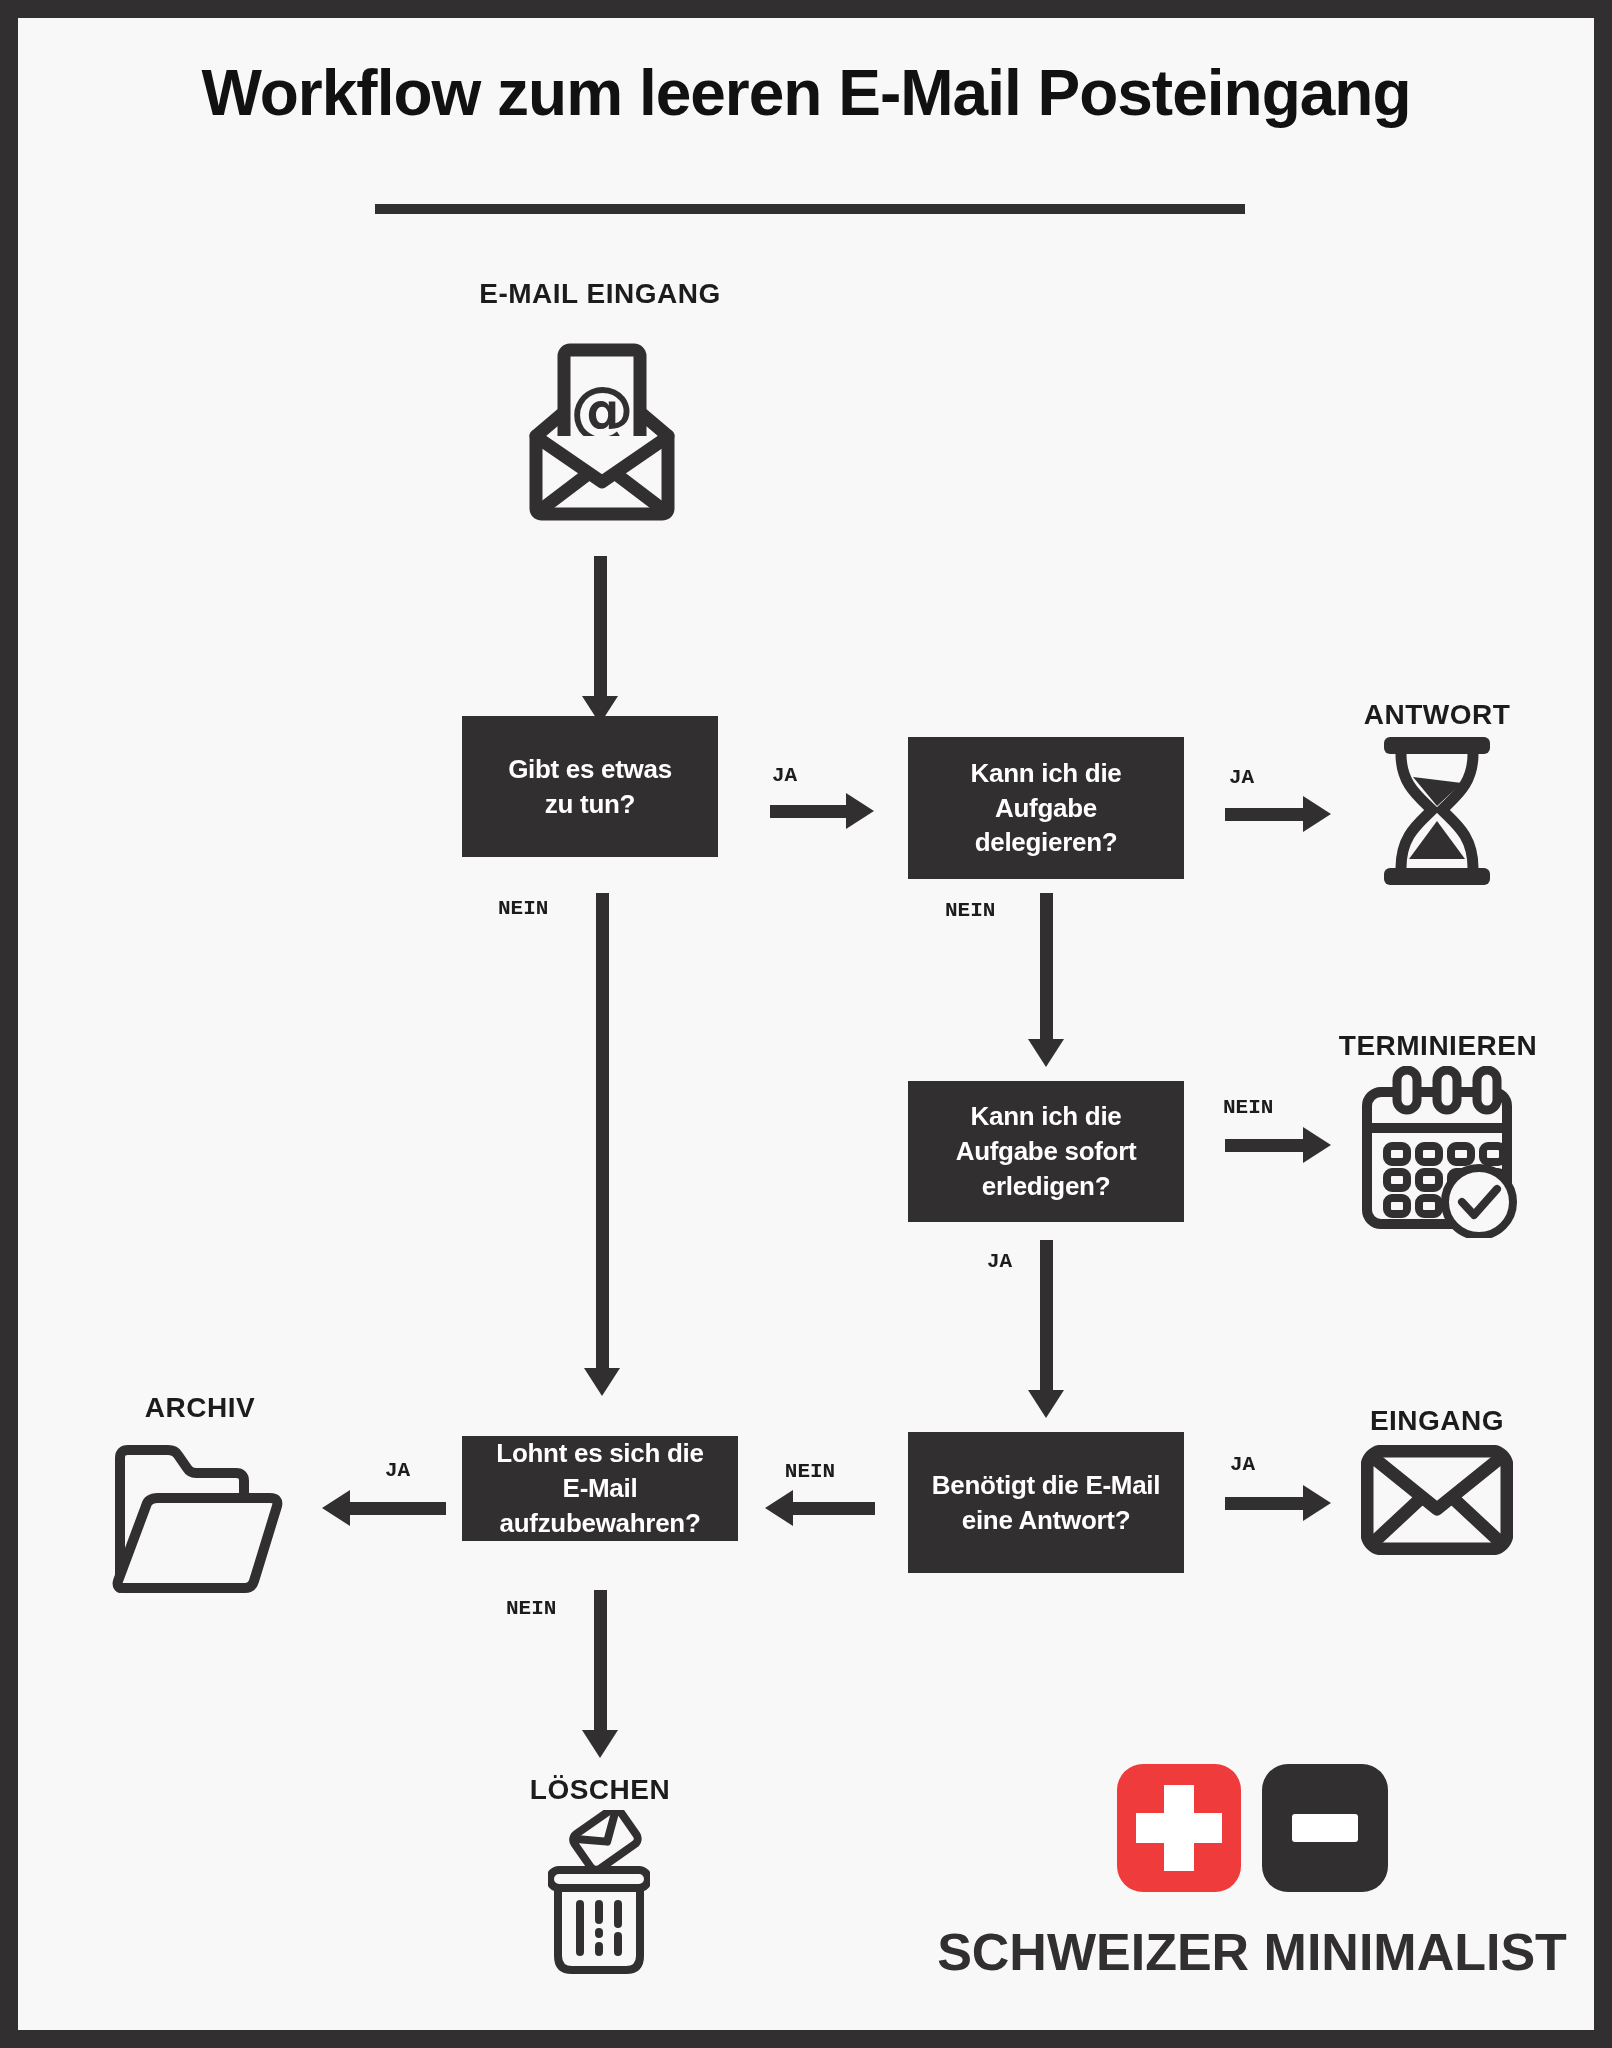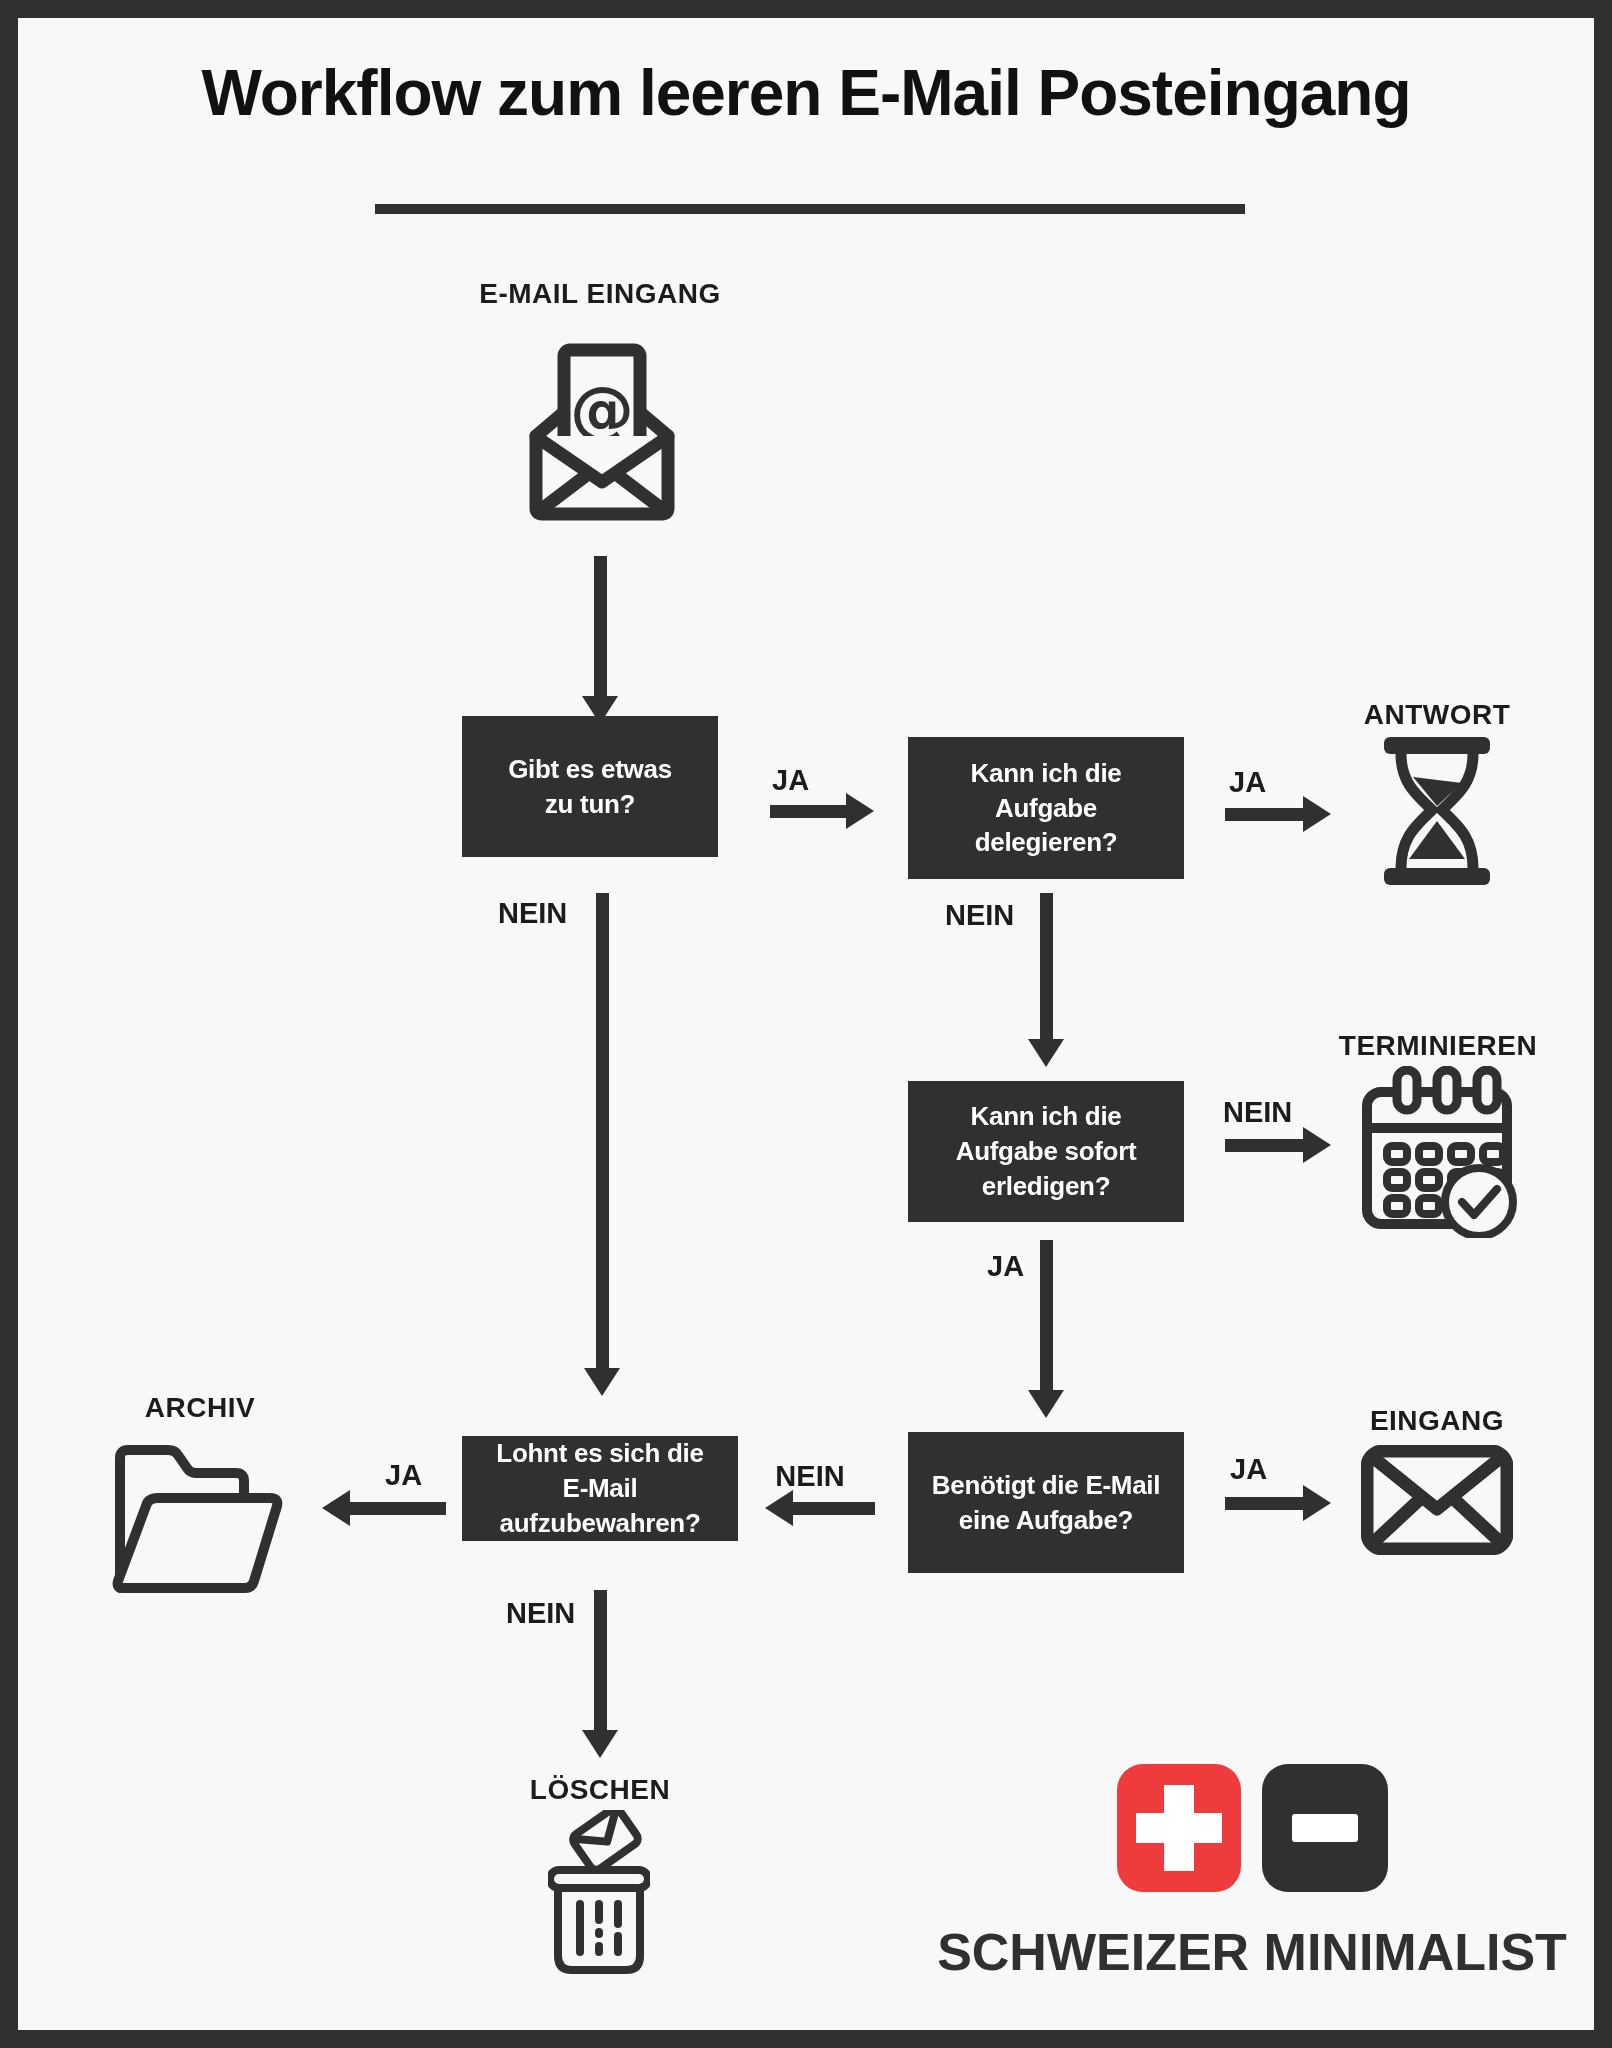--- a/index.html
+++ b/index.html
@@ -18,21 +18,21 @@
   .divider{left:375px;top:204px;width:870px;height:10px;background:#312f30;}
   .start-label,.tlabel{
     font-size:28px;font-weight:800;letter-spacing:0.5px;text-align:center;color:#1d1c1c;
   }
   .dbox{
     background:#312f30;color:#fff;
     display:flex;align-items:center;justify-content:center;
     text-align:center;font-weight:700;font-size:26px;line-height:1.34;
     letter-spacing:-0.3px;white-space:pre-line;
   }
-  .elabel{font-size:29px;font-weight:800;color:#1d1c1c;}
+  .elabel{font-size:21px;font-weight:800;color:#1d1c1c;font-family:Liberation Mono, monospace;}
   .shaft{background:#312f30;}
   .head-down{width:0;height:0;border-left:18px solid transparent;border-right:18px solid transparent;border-top:28px solid #312f30;}
   .head-right{width:0;height:0;border-top:18px solid transparent;border-bottom:18px solid transparent;border-left:28px solid #312f30;}
   .head-left{width:0;height:0;border-top:18px solid transparent;border-bottom:18px solid transparent;border-right:28px solid #312f30;}
   .logo-tile{border-radius:26px;}
   .logo-red{left:1117px;top:1764px;width:124px;height:128px;background:#ef3b3b;}
   .logo-dark{left:1262px;top:1764px;width:126px;height:128px;background:#312f30;}
   .cross-v{left:47px;top:21px;width:30px;height:86px;background:#fff;position:absolute;}
   .cross-h{left:19px;top:49px;width:86px;height:30px;background:#fff;position:absolute;}
   .minus{left:30px;top:50px;width:66px;height:28px;background:#fff;border-radius:3px;position:absolute;}
@@ -127,21 +127,21 @@
     <circle cx="118" cy="136" r="34" fill="#f8f8f8" stroke-width="8"></circle>
     <polyline points="101,136 113,149 136,123" stroke-width="8"></polyline>
   </svg>
 </span>
 
 <div class="abs elabel" style="left:987px;top:1250px;">JA</div>
 <div class="abs shaft" style="left:1040px;top:1240px;width:13px;height:152px;"></div>
 <div class="abs head-down" style="left:1028px;top:1390px;"></div>
 
 <div class="abs dbox" style="left:908px;top:1432px;width:276px;height:141px;">Benötigt die E-Mail
-eine Aufgabe?</div>
+eine Antwort?</div>
 
 <div class="abs elabel" style="left:1230px;top:1453px;">JA</div>
 <div class="abs shaft" style="left:1225px;top:1497px;width:80px;height:13px;"></div>
 <div class="abs head-right" style="left:1303px;top:1485px;"></div>
 
 <div class="abs tlabel" style="left:1337px;top:1405px;width:200px;">EINGANG</div>
 <span class="abs" style="left:1361px;top:1445px;">
   <svg width="152" height="110" viewBox="0 0 152 110" fill="none" stroke="#312f30" stroke-width="13" stroke-linecap="round" stroke-linejoin="round">
     <rect x="6" y="6" width="140" height="98" rx="16"></rect>
     <polyline points="14,14 76,64 138,14"></polyline>

